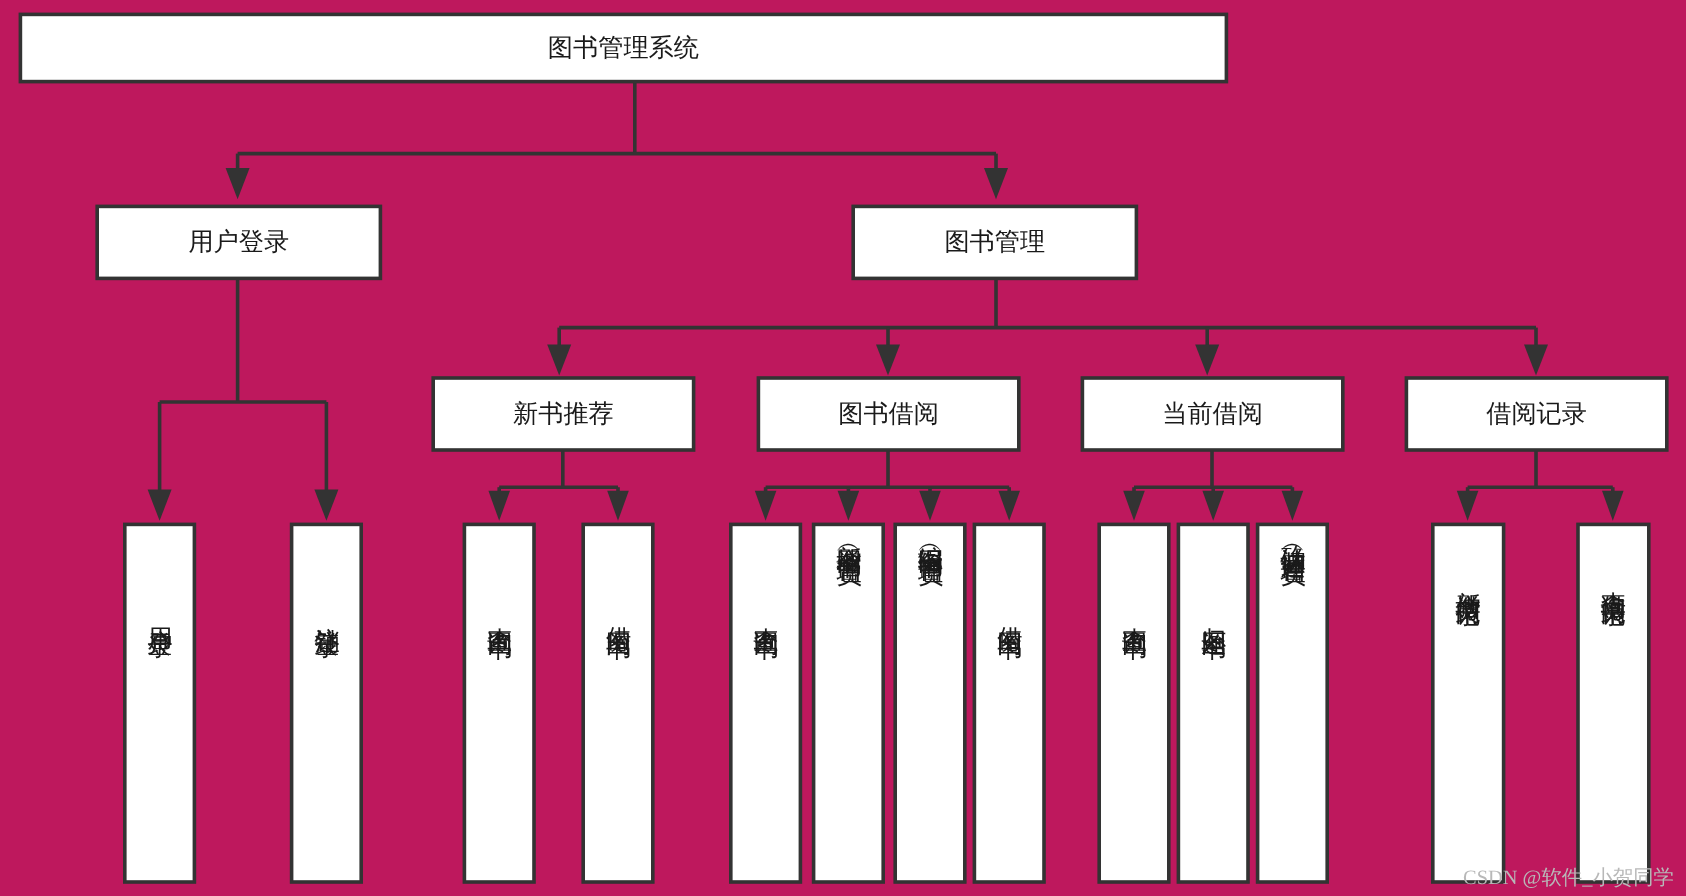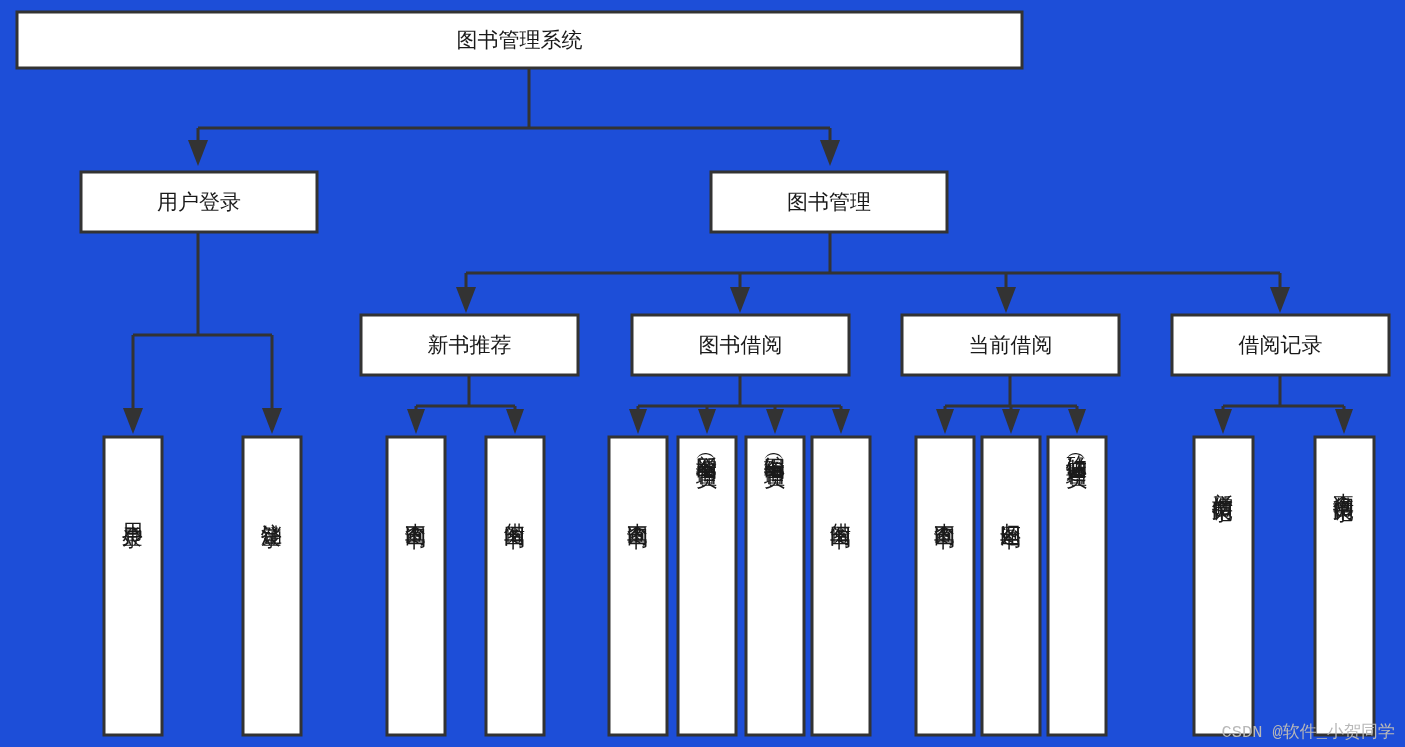--- a/index.html
+++ b/index.html
@@ -10,21 +10,21 @@
   body {
     width: 1405px;
     height: 747px;
     font-family: "Liberation Sans", "DejaVu Sans", sans-serif;
     overflow: hidden;
   }
   #diagram-root {
     position: relative;
     width: 1405px;
     height: 747px;
-    background: #1d4ed8;
+    background: #be185d;
   }
   svg.diagram-svg {
     position: absolute;
     top: 0; left: 0;
     width: 1405px;
     height: 747px;
   }
   .node-box {
     fill: #ffffff;
     stroke: #333333;
@@ -53,21 +53,21 @@
     fill: #1a1a1a;
     text-anchor: middle;
     writing-mode: vertical-rl;
     text-orientation: upright;
     letter-spacing: 2px;
   }
   .watermark-text {
     position: absolute;
     right: 10px;
     bottom: 4px;
-    font-family: Liberation Mono, monospace;
+    font-family: Liberation Serif, serif;
     font-size: 17px;
     color: #b8b8b8;
     white-space: nowrap;
     user-select: none;
   }
 </style>
 </head>
 <body>
 
 <div id="diagram-root">

